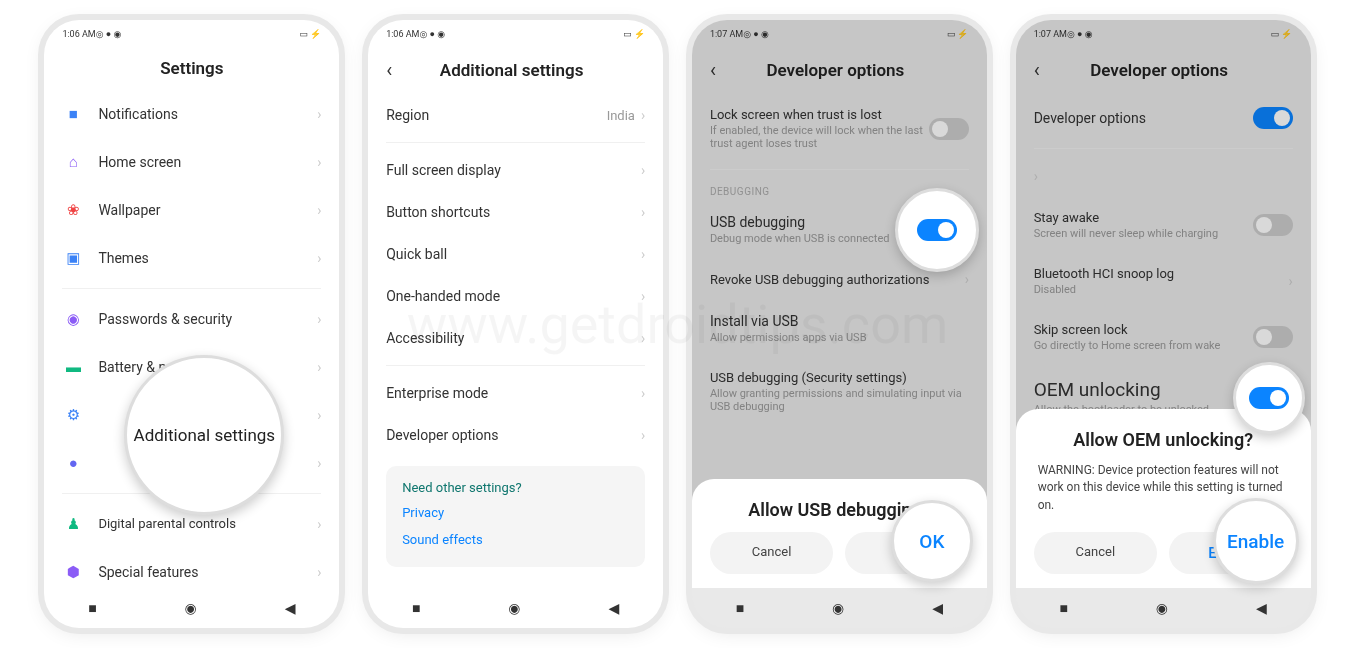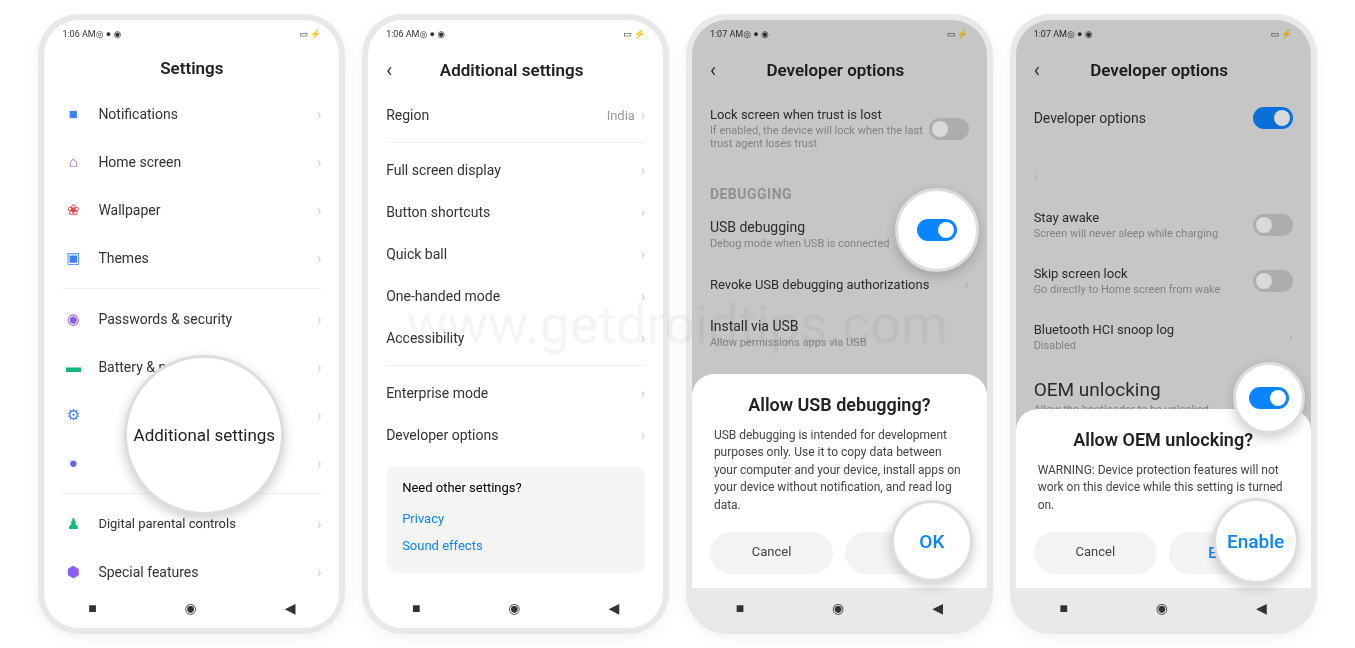--- a/index.html
+++ b/index.html
@@ -13,23 +13,23 @@
 .title{flex:1;text-align:center;font-size:17px;font-weight:600;color:#222;}
 .content{flex:1;overflow:hidden;padding:0 18px;}
 .row{display:flex;align-items:center;padding:13px 0;cursor:pointer;}
 .row .ico{width:22px;height:22px;margin-right:14px;display:flex;align-items:center;justify-content:center;font-size:15px;}
 .row .lbl{flex:1;font-size:14px;color:#333;}
 .row .sub{font-size:11px;color:#999;margin-top:2px;}
 .row .stack{flex:1;}
 .row .chev{color:#ccc;font-size:14px;}
 .row .val{color:#999;font-size:13px;margin-right:6px;}
 .sep{height:1px;background:#f0f0f0;margin:6px 0;}
-.section-lbl{font-size:14px;color:#aaa;text-transform:uppercase;letter-spacing:.5px;padding:10px 0 4px;font-weight:bold;}
+.section-lbl{font-size:10px;color:#aaa;text-transform:uppercase;letter-spacing:.5px;padding:10px 0 4px;}
 .footerbox{background:#f5f5f5;border-radius:10px;padding:14px 16px;margin-top:10px;}
-.footerbox .q{color:#000000;font-size:13px;margin-bottom:10px;}
+.footerbox .q{color:#0f766e;font-size:13px;margin-bottom:4px;}
 .footerbox .link{color:#0b84ff;font-size:13px;padding:6px 0;cursor:pointer;}
 .navbar{height:40px;display:flex;justify-content:space-around;align-items:center;color:#333;}
 .navbar span{font-size:14px;}
 .toggle{width:40px;height:22px;border-radius:11px;background:#ccc;position:relative;}
 .toggle.on{background:#0b84ff;}
 .toggle::after{content:"";position:absolute;width:16px;height:16px;border-radius:50%;background:#fff;top:3px;left:3px;}
 .toggle.on::after{left:21px;}
 
 .phone.dim .content,.phone.dim .header,.phone.dim .statusbar{filter:brightness(.85);background:#e9e9e9;}
 .phone.dim{background:#e9e9e9;}
@@ -242,21 +242,20 @@
   <div class="navbar" style="background:#e9e9e9">
       <span>■</span>
       <span>◉</span>
       <span>◀</span>
     </div>
   <div class="magnify" style="width:84px;height:84px;top:168px;right:8px;">
       <div class="toggle on"></div>
     </div>
   <div class="sheet">
     <div class="sheet-title">Allow USB debugging?</div>
-    <div class="sheet-body">USB debugging is intended for development purposes only. Use it to copy data between your computer and your device, install apps on your device without notification, and read log data.</div>
     <div class="btns">
       <div class="btn">Cancel</div>
       <div class="btn pri">OK</div>
     </div>
   </div>
   <div class="magnify" style="width:82px;height:82px;bottom:46px;right:14px;">
       <div class="inner-text" style="color:#0b84ff;font-size:19px;font-weight:500">OK</div>
     </div>
 </div>
 
@@ -286,31 +285,31 @@
       </div>
     <div class="row">
         <div class="stack">
           <div class="lbl" style="font-size:13px">Stay awake</div>
           <div class="sub">Screen will never sleep while charging</div>
         </div>
         <div class="toggle"></div>
       </div>
     <div class="row">
         <div class="stack">
+          <div class="lbl" style="font-size:13px">Bluetooth HCI snoop log</div>
+          <div class="sub">Disabled</div>
+        </div>
+        <div class="chev">›</div>
+      </div>
+    <div class="row">
+        <div class="stack">
           <div class="lbl" style="font-size:13px">Skip screen lock</div>
           <div class="sub">Go directly to Home screen from wake</div>
         </div>
         <div class="toggle"></div>
-      </div>
-    <div class="row">
-        <div class="stack">
-          <div class="lbl" style="font-size:13px">Bluetooth HCI snoop log</div>
-          <div class="sub">Disabled</div>
-        </div>
-        <div class="chev">›</div>
       </div>
     <div class="row">
         <div class="stack">
           <div class="lbl" style="font-size:19px">OEM unlocking</div>
           <div class="sub">Allow the bootloader to be unlocked</div>
         </div>
       </div>
   </div>
   <div class="navbar" style="background:#e9e9e9">
       <span>■</span>

